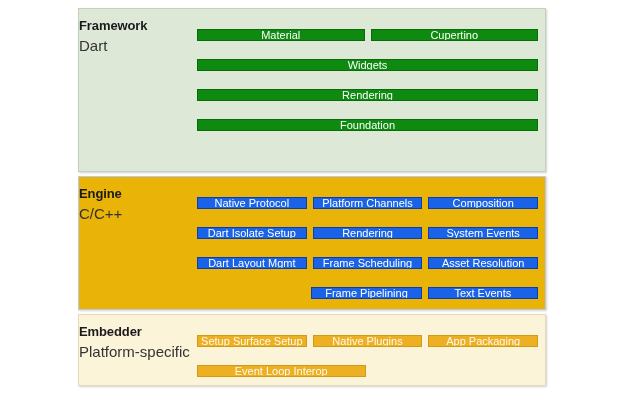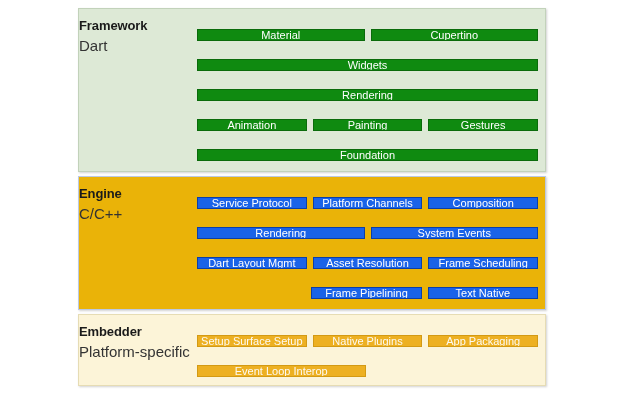--- a/index.html
+++ b/index.html
@@ -134,54 +134,50 @@
         <div class="cell green span1">Material</div>
         <div class="cell green span1">Cupertino</div>
       </div>
       <div class="row">
         <div class="cell green span3">Widgets</div>
       </div>
       <div class="row">
         <div class="cell green span3">Rendering</div>
       </div>
       <div class="row">
-        <div class="cell green span1">Animation</div>
-        <div class="cell green span1">Painting</div>
-        <div class="cell green span1">Gestures</div>
-      </div>
-      <div class="row">
         <div class="cell green span3">Foundation</div>
       </div>
     </div>
   </section>
 
   <section class="layer layer-engine">
     <div class="layer-label">
       <div class="layer-title">Engine</div>
       <div class="layer-sub">C/C++</div>
     </div>
     <div class="layer-body">
       <div class="row">
-        <div class="cell blue span1">Service Protocol</div>
+        <div class="cell blue span1">Native Protocol</div>
         <div class="cell blue span1">Platform Channels</div>
         <div class="cell blue span1">Composition</div>
       </div>
       <div class="row">
+        <div class="cell blue span1">Dart Isolate Setup</div>
         <div class="cell blue span1">Rendering</div>
         <div class="cell blue span1">System Events</div>
       </div>
       <div class="row">
         <div class="cell blue span1">Dart Layout Mgmt</div>
+        <div class="cell blue span1">Frame Scheduling</div>
         <div class="cell blue span1">Asset Resolution</div>
-        <div class="cell blue span1">Frame Scheduling</div>
       </div>
       <div class="row">
         <div class="cell blank span1"></div>
         <div class="cell blue span1">Frame Pipelining</div>
-        <div class="cell blue span1">Text Native</div>
+        <div class="cell blue span1">Text Events</div>
       </div>
     </div>
   </section>
 
   <section class="layer layer-embedder">
     <div class="layer-label">
       <div class="layer-title">Embedder</div>
       <div class="layer-sub">Platform-specific</div>
     </div>
     <div class="layer-body">

